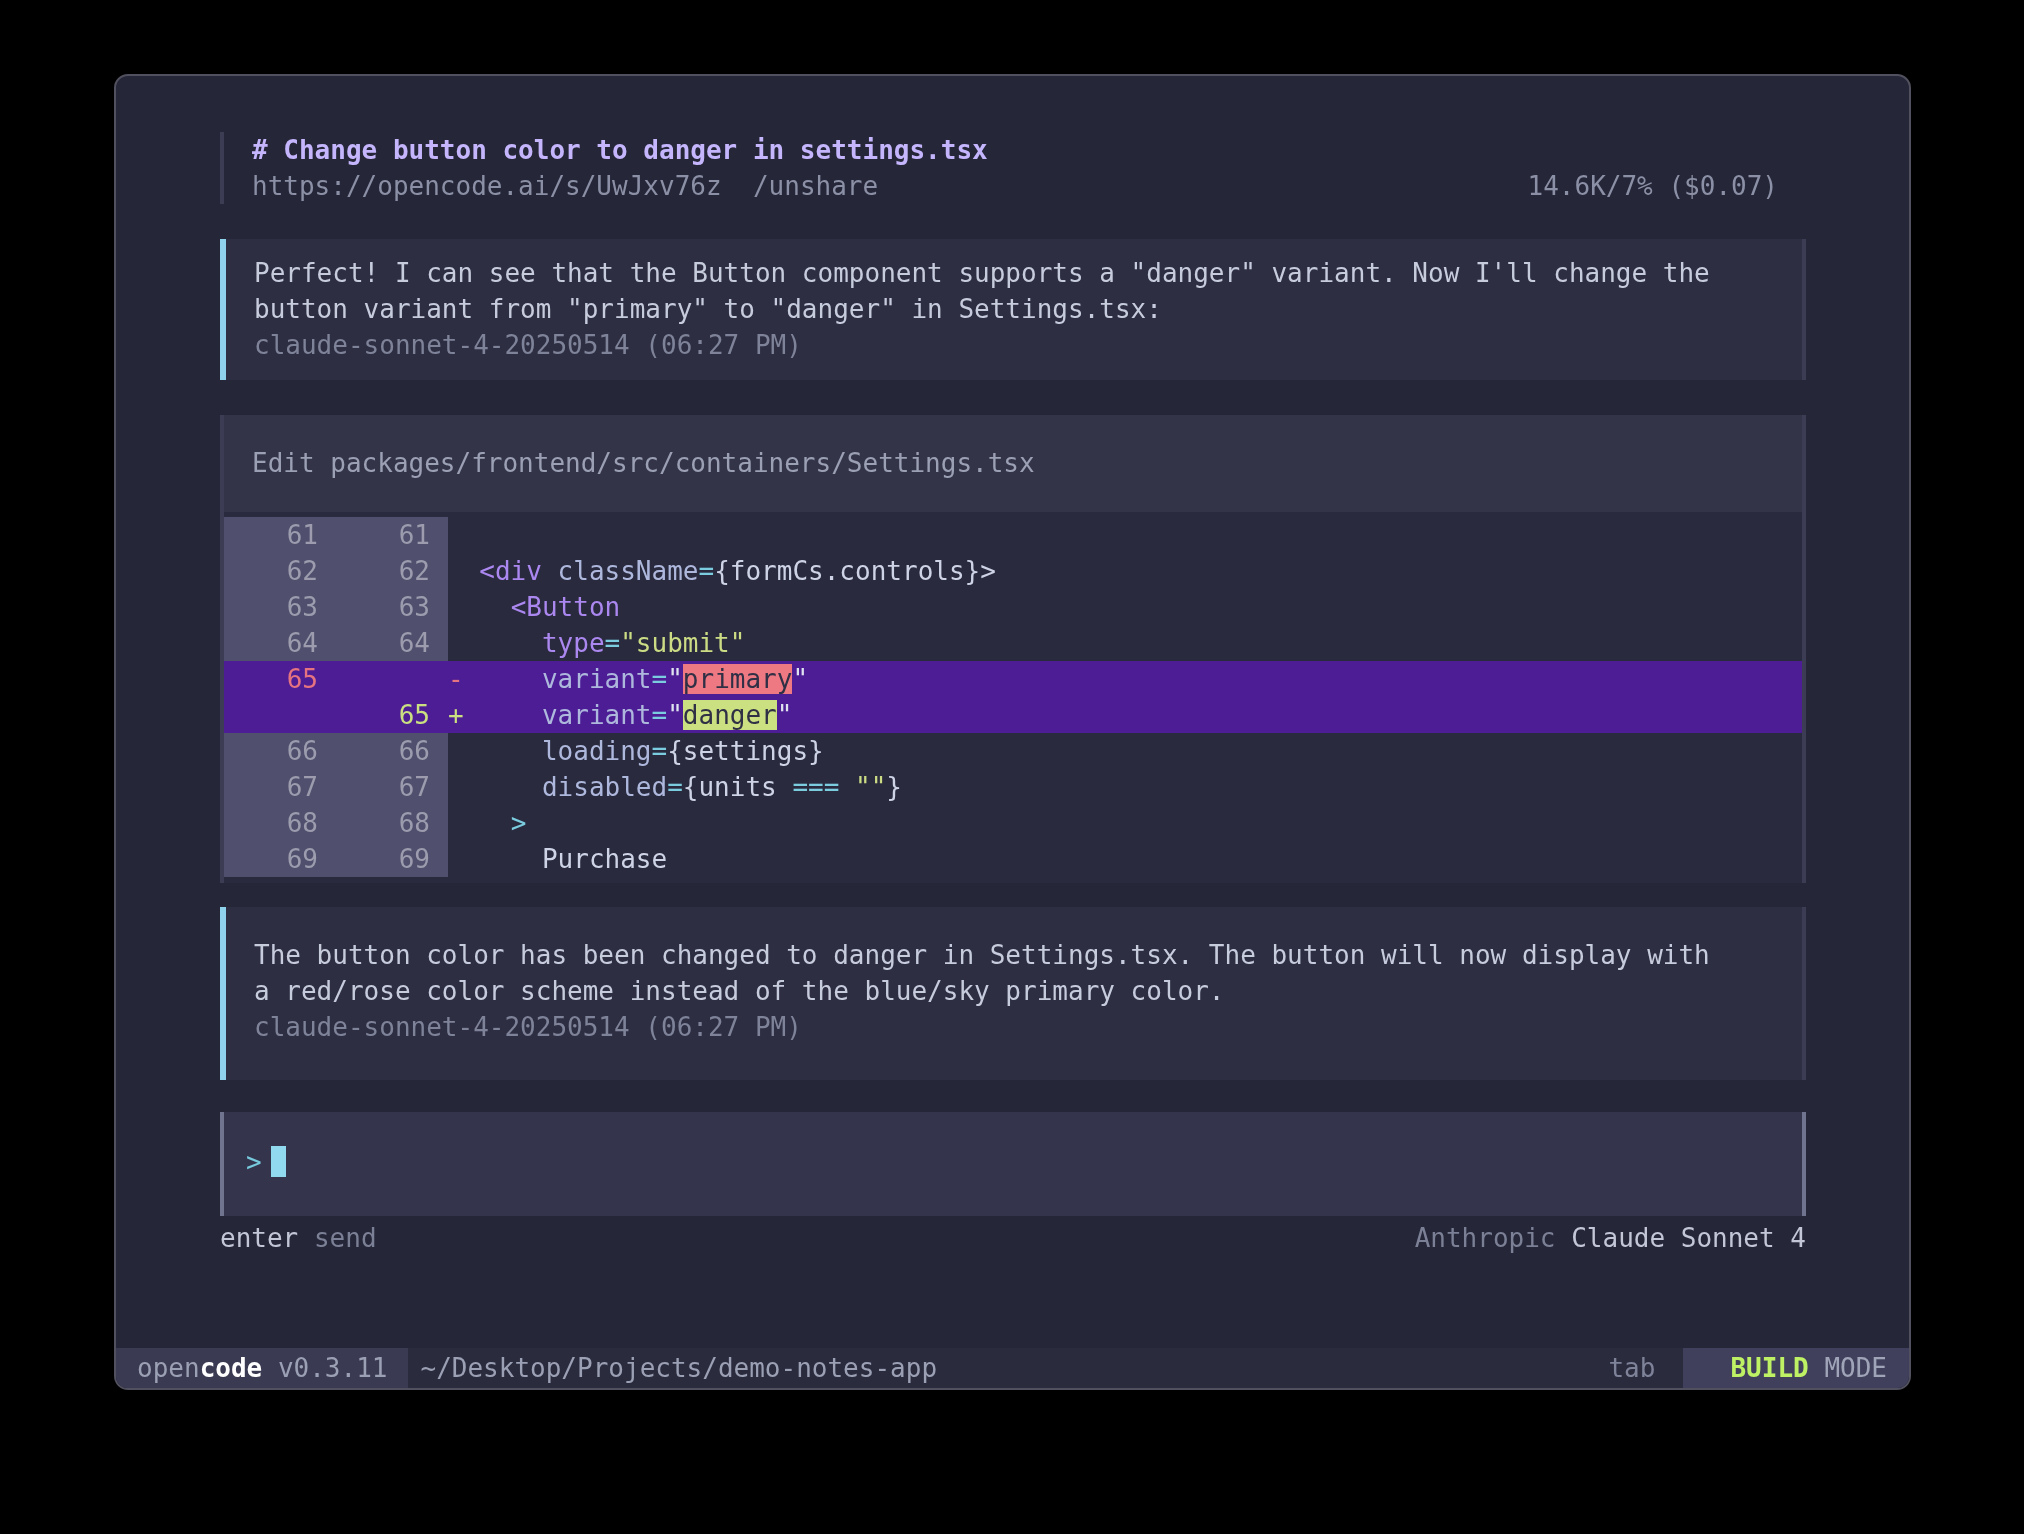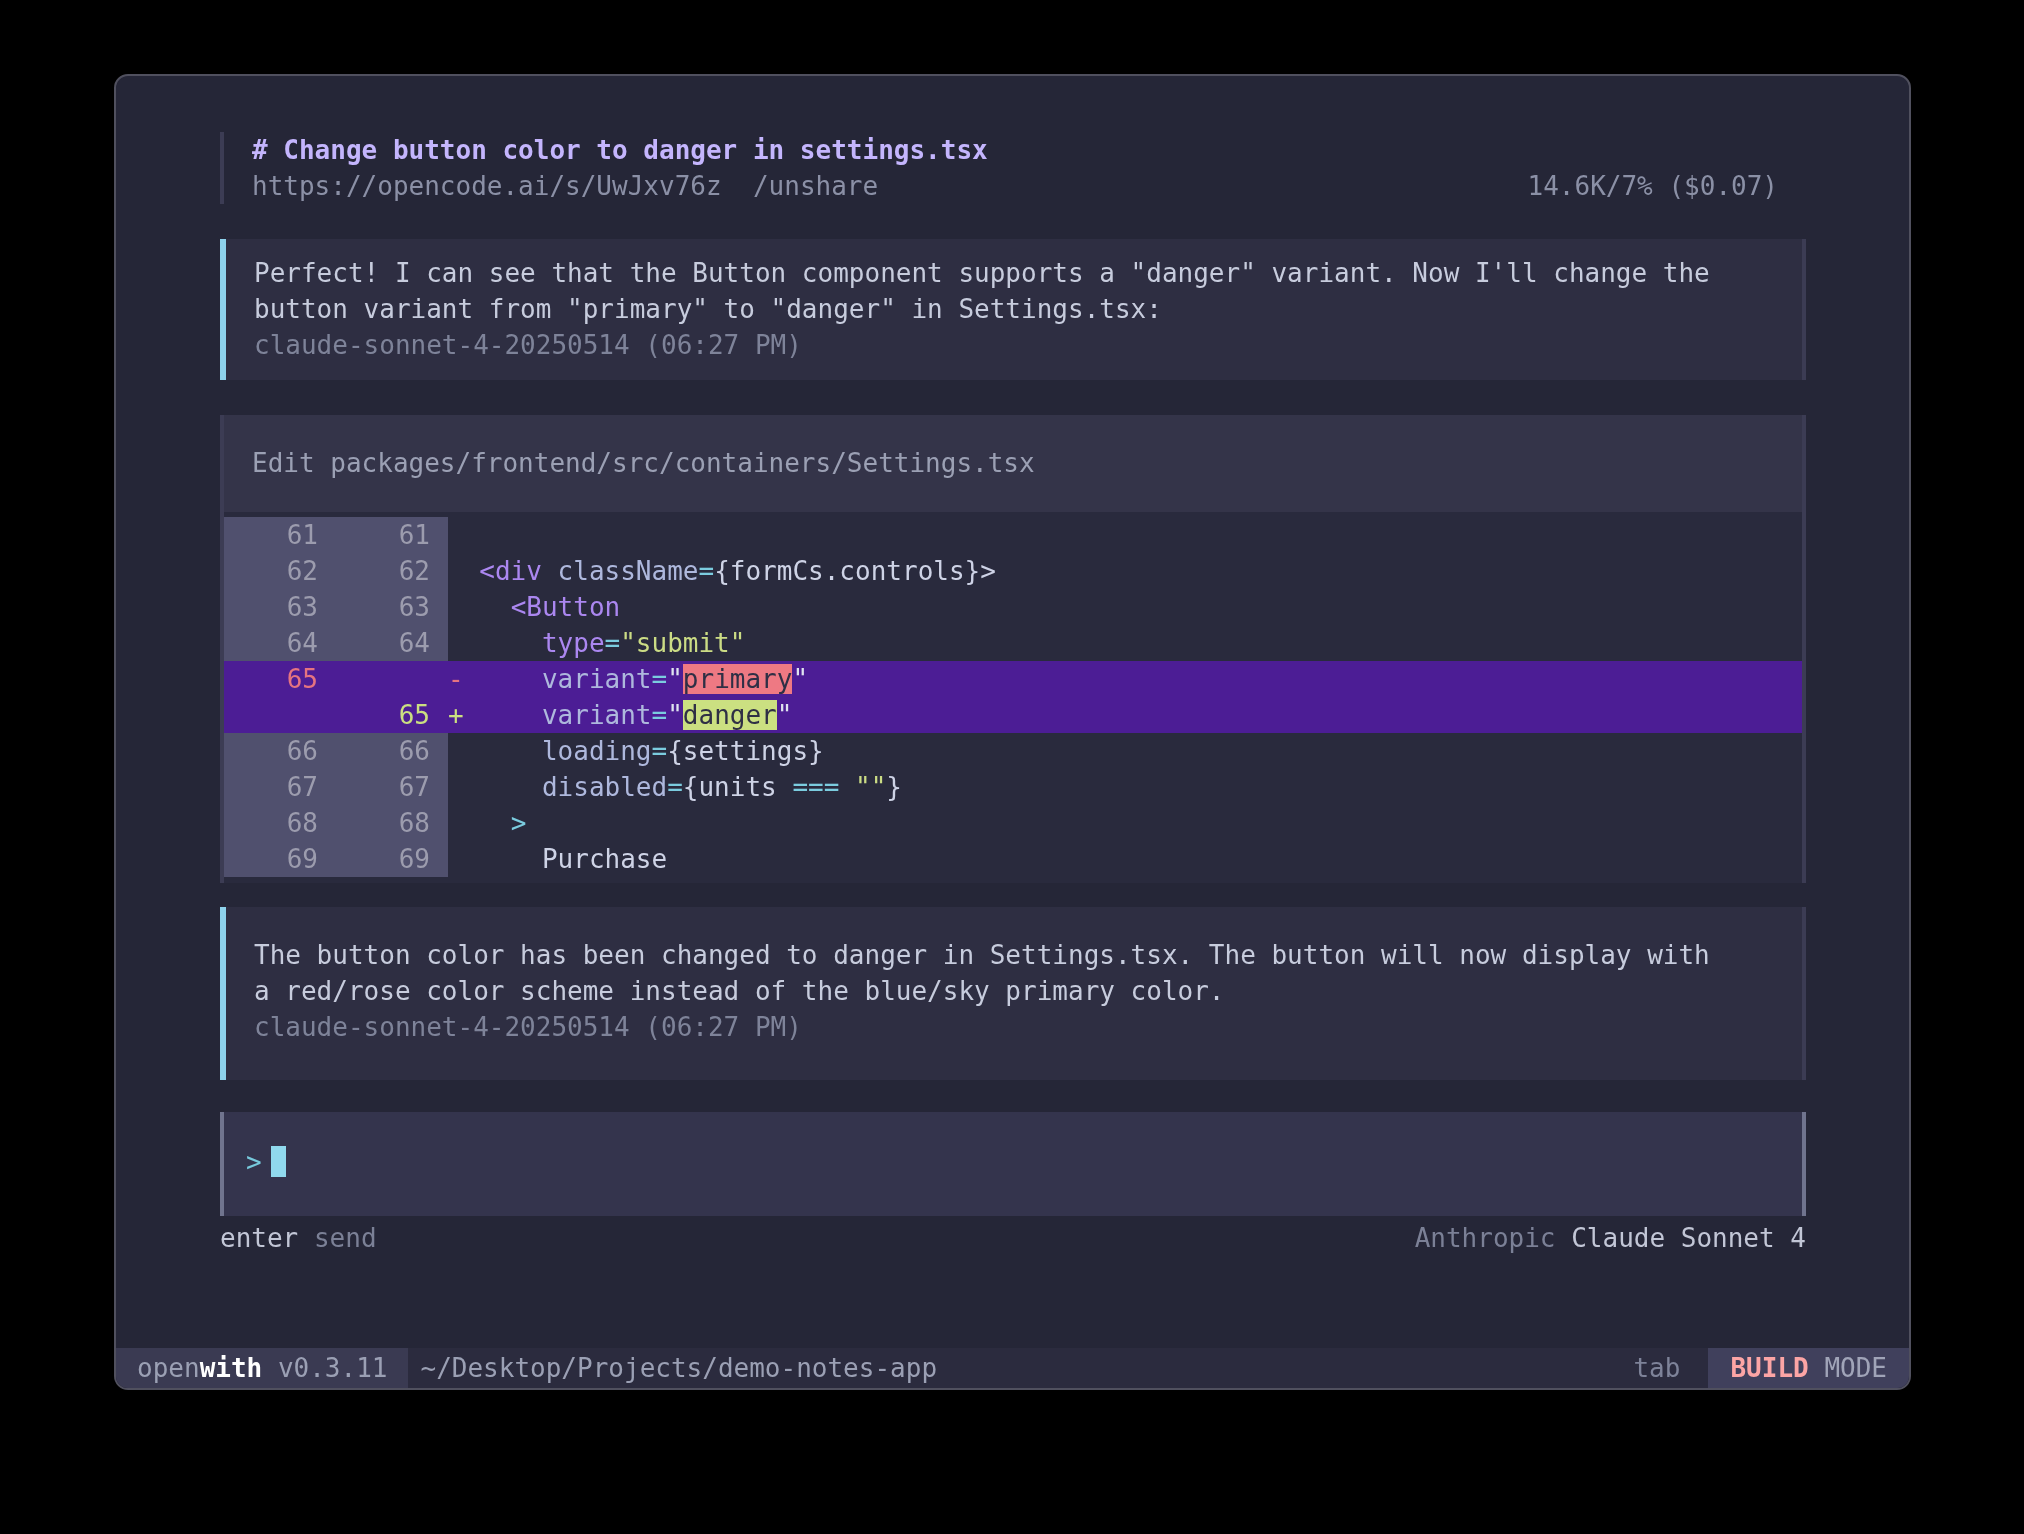--- a/index.html
+++ b/index.html
@@ -82,21 +82,21 @@
   .statusbar { margin-top:auto; height:40px; flex:none; background:#2b2b3e;
                display:flex; align-items:stretch; line-height:40px; white-space:pre; }
   .sb-chip1 { background:#3a3a52; padding:0 21px; }
   .sb-brand-prefix { color:#9ba0b4; }
   .sb-brand-suffix { color:#ffffff; font-weight:bold; }
   .sb-version { color:#9ba0b4; }
   .sb-path { margin-left:12px; color:#9ba0b4; }
   .sb-spacer { flex:1; }
   .sb-tab { color:#7e8399; margin-right:28px; }
   .sb-mode { background:#40405c; padding:0 22px; }
-  .sb-mode-bold { color:#fca5a5; font-weight:bold; }
+  .sb-mode-bold { color:#bef264; font-weight:bold;margin-left:25px; }
   .sb-mode-rest { color:#a0a4b8; }
 </style>
 </head>
 <body>
 
 <div class="window">
 
 
   <div class="main">
 
@@ -139,20 +139,20 @@
     </div>
 
     <div class="hints">
       <span><span class="hint-bright">enter</span> <span class="hint-dim">send</span></span>
       <span><span class="hint-dim">Anthropic</span> <span class="hint-bright">Claude Sonnet 4</span></span>
     </div>
 
   </div>
 
   <div class="statusbar">
-    <span class="sb-chip1"><span class="sb-brand-prefix">open</span><span class="sb-brand-suffix">with</span> <span class="sb-version">v0.3.11</span></span>
+    <span class="sb-chip1"><span class="sb-brand-prefix">open</span><span class="sb-brand-suffix">code</span> <span class="sb-version">v0.3.11</span></span>
     <span class="sb-path">~/Desktop/Projects/demo-notes-app</span>
     <span class="sb-spacer"></span>
     <span class="sb-tab">tab</span>
     <span class="sb-mode"><span class="sb-mode-bold">BUILD</span> <span class="sb-mode-rest">MODE</span></span>
   </div>
 
 </div>
 
 </body></html>

